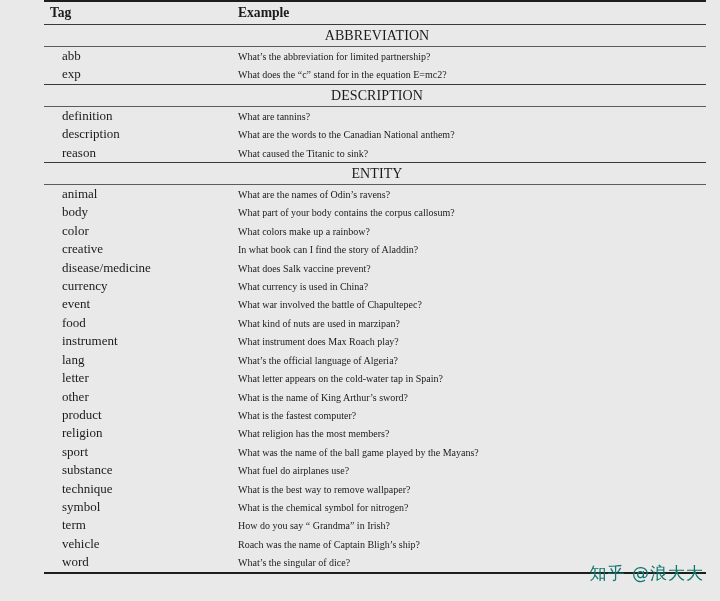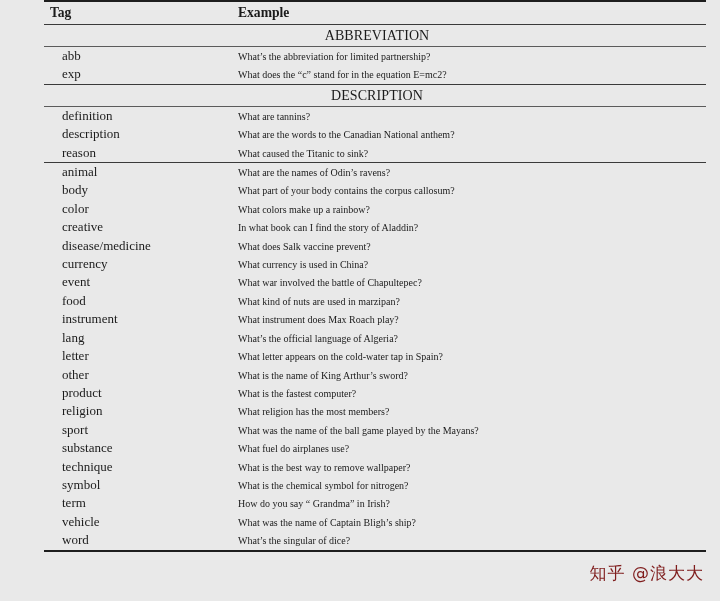--- a/index.html
+++ b/index.html
@@ -91,21 +91,21 @@
     white-space: nowrap;
   }
 
   
   #watermark {
     position: absolute;
     right: 16px;
     bottom: 16px;
     font-family: "DejaVu Sans", "Liberation Sans", sans-serif;
     font-size: 17px;
-    color: #7f1d1d;
+    color: #0f766e;
     letter-spacing: 1px;
     user-select: none;
     pointer-events: none;
     white-space: nowrap;
   }
 </style>
 </head>
 <body>
 
 <div id="table-wrap">
@@ -140,20 +140,23 @@
           <td class="ex-cell">What are tannins?</td>
         </tr>
         <tr class="data-row">
           <td class="tag-cell">description</td>
           <td class="ex-cell">What are the words to the Canadian National anthem?</td>
         </tr>
         <tr class="data-row last-of-group">
           <td class="tag-cell">reason</td>
           <td class="ex-cell">What caused the Titanic to sink?</td>
         </tr>
+        <tr class="group-row">
+          <td class="group-label" colspan="2">ENTITY</td>
+        </tr>
         <tr class="data-row">
           <td class="tag-cell">animal</td>
           <td class="ex-cell">What are the names of Odin’s ravens?</td>
         </tr>
         <tr class="data-row">
           <td class="tag-cell">body</td>
           <td class="ex-cell">What part of your body contains the corpus callosum?</td>
         </tr>
         <tr class="data-row">
           <td class="tag-cell">color</td>
@@ -218,21 +221,21 @@
         <tr class="data-row">
           <td class="tag-cell">symbol</td>
           <td class="ex-cell">What is the chemical symbol for nitrogen?</td>
         </tr>
         <tr class="data-row">
           <td class="tag-cell">term</td>
           <td class="ex-cell">How do you say “ Grandma” in Irish?</td>
         </tr>
         <tr class="data-row">
           <td class="tag-cell">vehicle</td>
-          <td class="ex-cell">What was the name of Captain Bligh’s ship?</td>
+          <td class="ex-cell">Roach was the name of Captain Bligh’s ship?</td>
         </tr>
         <tr class="data-row rule-bottom">
           <td class="tag-cell">word</td>
           <td class="ex-cell">What’s the singular of dice?</td>
         </tr>
       </tbody>
   </table>
 </div>
 
 <div id="watermark">知乎 @浪大大</div>

